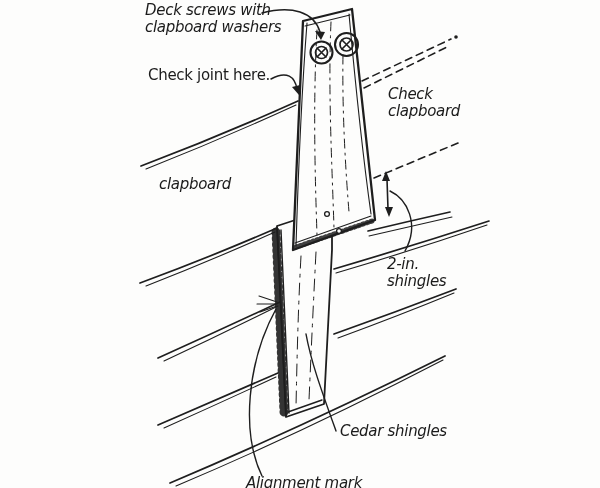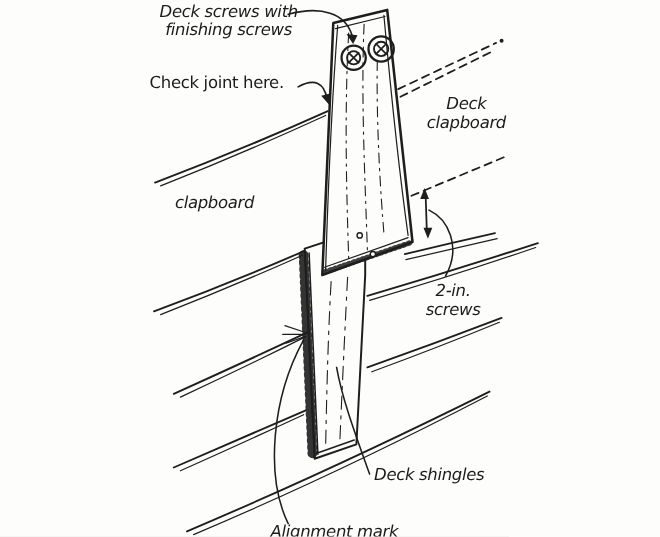--- a/index.html
+++ b/index.html
@@ -1,21 +1,21 @@
 <!DOCTYPE html>
 <html><head>
 <meta charset="utf-8">
 <style>
   html,body{margin:0;padding:0;background:#e8e8e8;}
   .stage{
     position:relative;width:600px;height:488px;background:#fdfdfc;overflow:hidden;
     font-family:"DejaVu Sans",sans-serif;color:#1b1b1b;
   }
   .stage svg{position:absolute;left:0;top:0;}
-  .lbl{position:absolute;font-size:15px;line-height:17px;letter-spacing:-0.3px;white-space:nowrap;text-align:center;}
+  .lbl{position:absolute;font-size:15px;line-height:17px;letter-spacing:-0.3px;white-space:nowrap;}
   .it{font-style:italic;}
 </style>
 </head>
 <body>
 
 <div class="stage">
 
   <svg width="600" height="488" viewBox="0 0 600 488">
     <g stroke="#1e1e1e" fill="none" stroke-linecap="round" stroke-linejoin="round">
 
@@ -80,42 +80,42 @@
       </g>
 
       <g>
         <path stroke-width="1.1" d="M277,302 L259,296 M277,304 L257,304 M277,306 L260,312"></path>
       </g>
     </g>
   </svg>
 
   <div class="lbl it" style="left:145px;top:2px">
     <div>Deck screws with</div>
-    <div>finishing screws</div>
+    <div>clapboard washers</div>
   </div>
 
-  <div class="lbl" style="left:136px;top:67px">
+  <div class="lbl" style="left:148px;top:67px">
     <div>Check joint here.</div>
   </div>
 
   <div class="lbl it" style="left:388px;top:86px">
-    <div>Deck</div>
+    <div>Check</div>
     <div>clapboard</div>
   </div>
 
   <div class="lbl it" style="left:159px;top:176px">
     <div>clapboard</div>
   </div>
 
   <div class="lbl it" style="left:387px;top:256px">
     <div>2-in.</div>
-    <div>screws</div>
+    <div>shingles</div>
   </div>
 
   <div class="lbl it" style="left:340px;top:423px">
-    <div>Deck shingles</div>
+    <div>Cedar shingles</div>
   </div>
 
   <div class="lbl it" style="left:246px;top:475px">
     <div>Alignment mark</div>
   </div>
 
 </div>
 
 </body></html>

